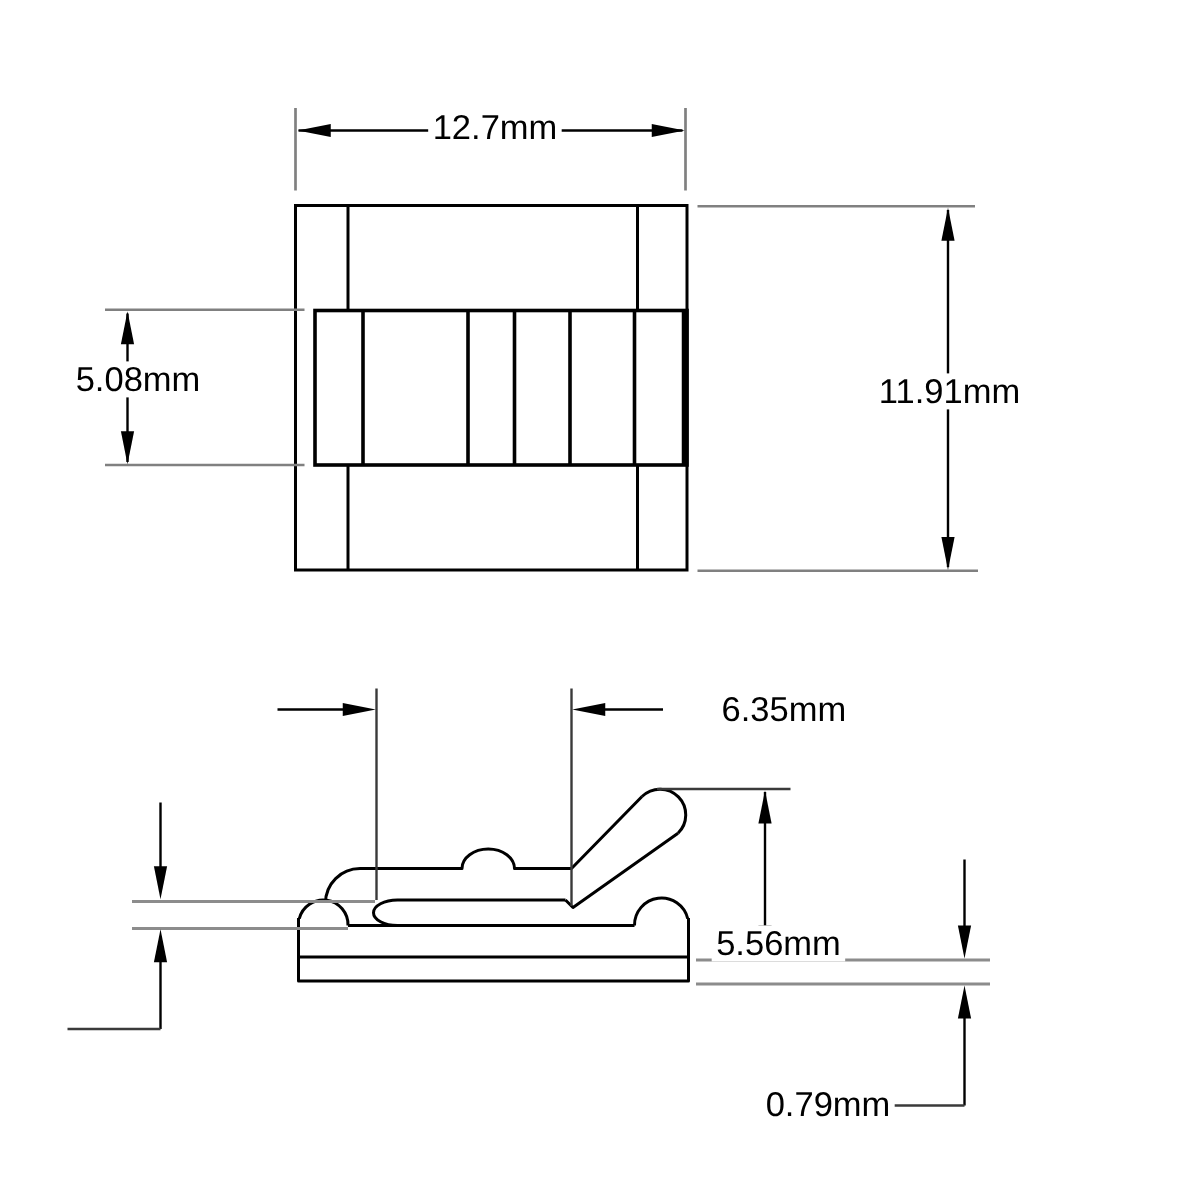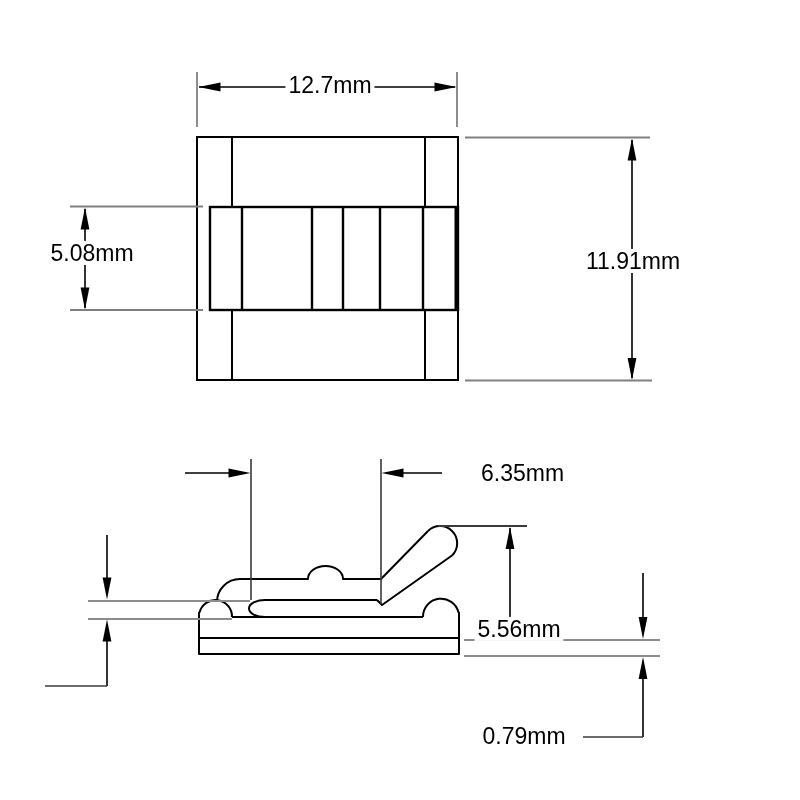--- a/index.html
+++ b/index.html
@@ -142,15 +142,15 @@
   <div class="dim-label" style="left:330px;top:85px;">12.7mm</div>
 
   <div class="dim-label" style="left:92px;top:253px;">5.08mm</div>
 
   <div class="dim-label" style="left:633px;top:261px;">11.91mm</div>
 
   <div class="dim-label left-anchor" style="left:478px;top:473px;">6.35mm</div>
 
   <div class="dim-label" style="left:519px;top:583px;margin-top:46px;">5.56mm</div>
 
-  <div class="dim-label" style="left:524px;top:736px;">0.79mm</div>
+  <div class="dim-label" style="left:552px;top:736px;">0.79mm</div>
 
 </div>
 
 </body></html>

